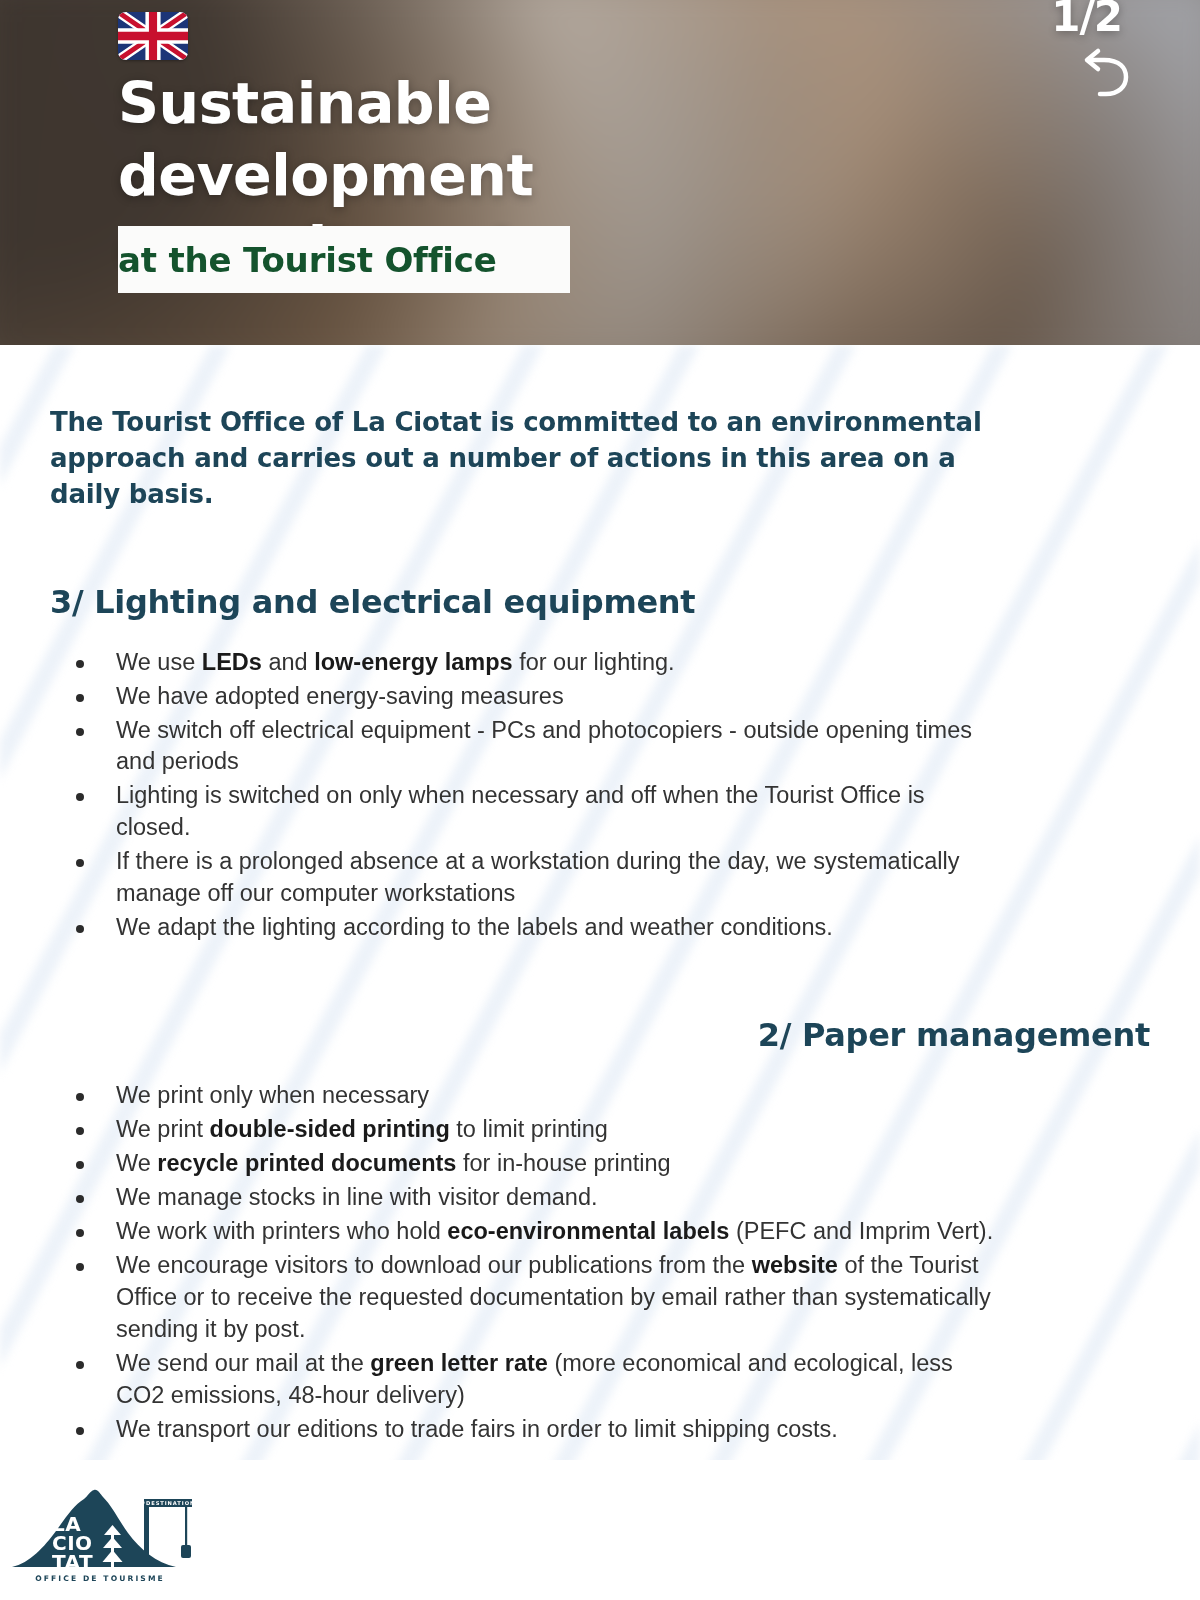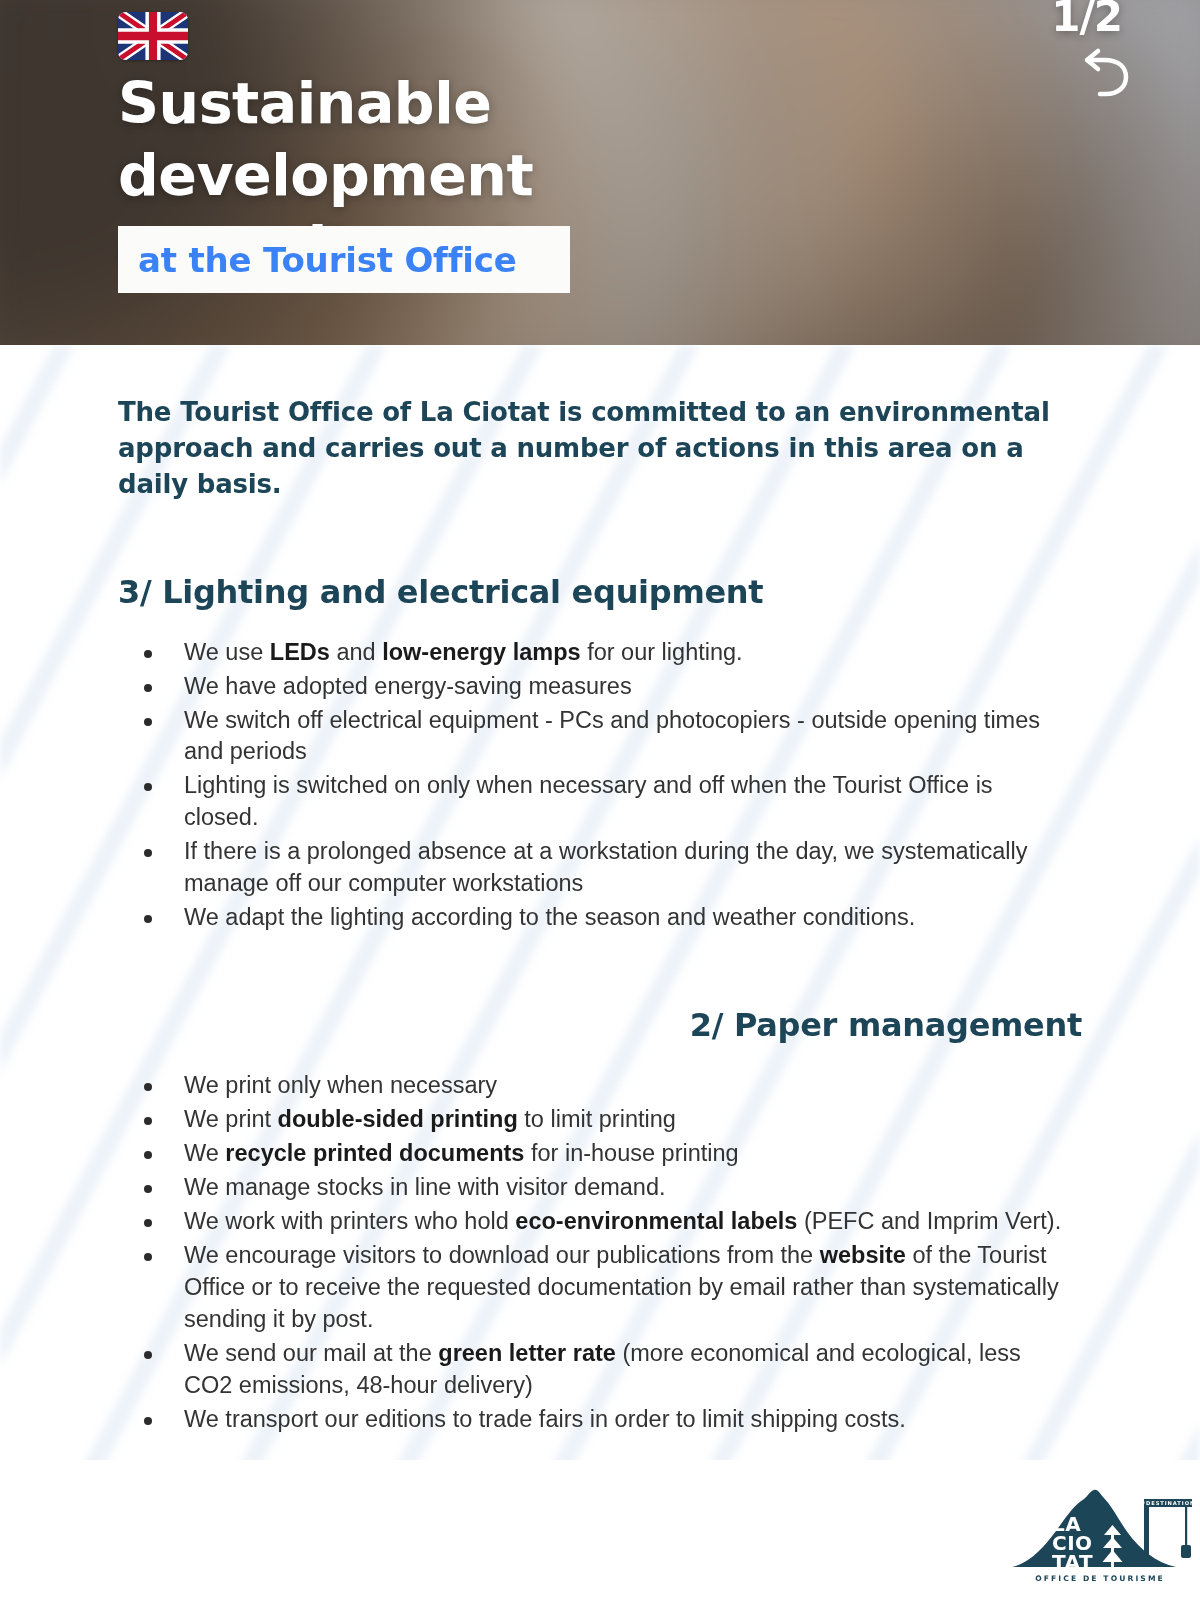--- a/index.html
+++ b/index.html
@@ -63,25 +63,24 @@
 
   .hero-subtitle-box {
     position: absolute;
     left: 118px; top: 226px;
     width: 452px; height: 67px;
     background: #fbfbfa;
     display: flex;
     align-items: center;
   }
   .hero-subtitle-text {
-    color: #3b82f6;
+    color: #14532d;
     font-size: 34px;
     font-weight: 700;
     letter-spacing: -0.2px;
-    padding-left: 20px;
     font-family: "DejaVu Sans", sans-serif;
   }
 
   .page-indicator {
     position: absolute;
     right: 78px; top: -8px;
     color: #ffffff;
     font-size: 42px;
     font-weight: 700;
     font-family: "DejaVu Sans", sans-serif;
@@ -110,21 +109,21 @@
     background:
       repeating-linear-gradient(118deg,
         rgba(226,235,246,0) 0px,
         rgba(226,235,246,0) 46px,
         rgba(226,235,246,0.62) 49px,
         rgba(226,235,246,0.62) 64px,
         rgba(226,235,246,0) 68px,
         rgba(226,235,246,0) 138px);
     filter: blur(4px);
   }
-  .content-inner { position: relative; z-index: 2; padding: 0 118px; }
+  .content-inner { position: relative; z-index: 2; padding: 0 50px; margin-top: 10px; }
 
   .intro {
     padding-top: 50px;
     color: #1d4558;
     font-size: 26px;
     font-weight: 700;
     line-height: 1.38;
     width: 950px;
     font-family: "DejaVu Sans", sans-serif;
     letter-spacing: -0.2px;
@@ -166,21 +165,21 @@
   }
   ul.bullets li b { font-weight: 700; color: #1a1a1a; text-align: center; }
 
   
   .footer {
     position: absolute;
     left: 0; bottom: 0;
     width: 1200px; height: 140px;
     display: flex;
     align-items: center;
-    justify-content: flex-end;
+    justify-content: flex-start;
     background: #ffffff;
   }
   .logo { width: 200px; height: 110px; }
   .logo svg { width: 100%; height: 100%; display: block; }
 </style>
 </head>
 <body>
 
 <div class="hero">
   <div class="hero-photo"></div>
@@ -223,21 +222,21 @@
     <p class="intro">The Tourist Office of La Ciotat is committed to an environmental approach and carries out a number of actions in this area on a daily basis.</p>
 
     <div class="section">
       <h2 class="section-heading" id="sec1-heading">3/ Lighting and electrical equipment</h2>
       <ul class="bullets" id="sec1-list">
           <li><span>We use </span><b>LEDs</b><span> and </span><b>low-energy lamps</b><span> for our lighting.</span></li>
           <li><span>We have adopted energy-saving measures</span></li>
           <li><span>We switch off electrical equipment - PCs and photocopiers - outside opening times and periods</span></li>
           <li><span>Lighting is switched on only when necessary and off when the Tourist Office is closed.</span></li>
           <li><span>If there is a prolonged absence at a workstation during the day, we systematically manage off our computer workstations</span></li>
-          <li><span>We adapt the lighting according to the season and weather conditions.</span></li>
+          <li><span>We adapt the lighting according to the labels and weather conditions.</span></li>
         </ul>
     </div>
 
     <div class="section">
       <h2 class="section-heading" id="sec2-heading">2/ Paper management</h2>
       <ul class="bullets" id="sec2-list">
           <li><span>We print only when necessary</span></li>
           <li><span>We print </span><b>double-sided printing</b><span> to limit printing</span></li>
           <li><span>We </span><b>recycle printed documents</b><span> for in-house printing</span></li>
           <li><span>We manage stocks in line with visitor demand.</span></li>

